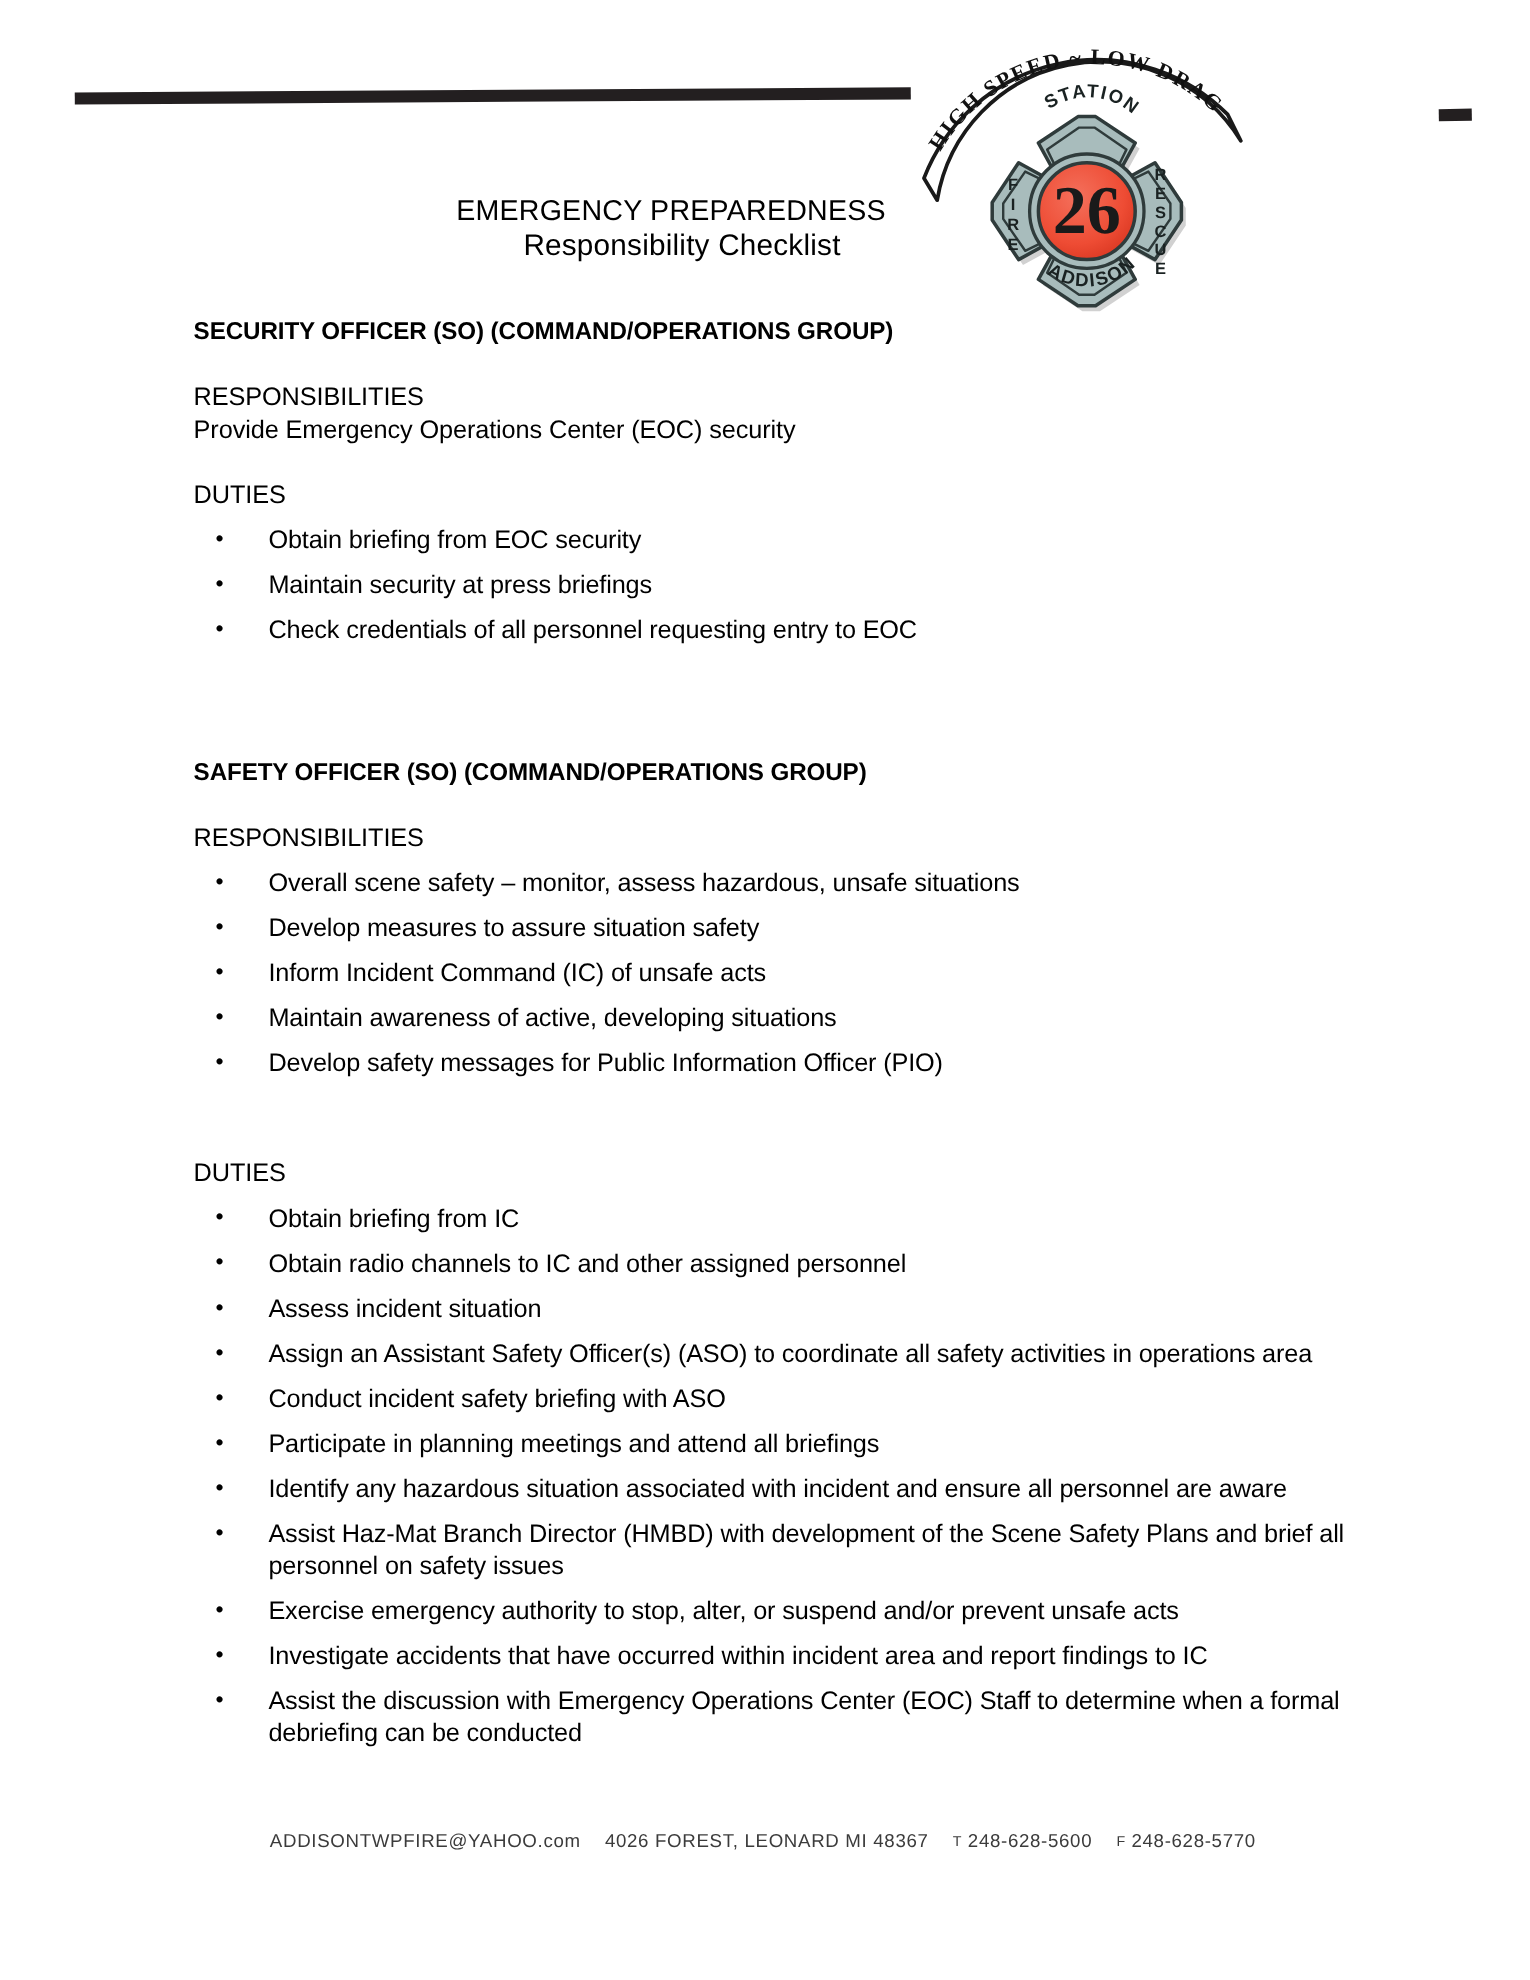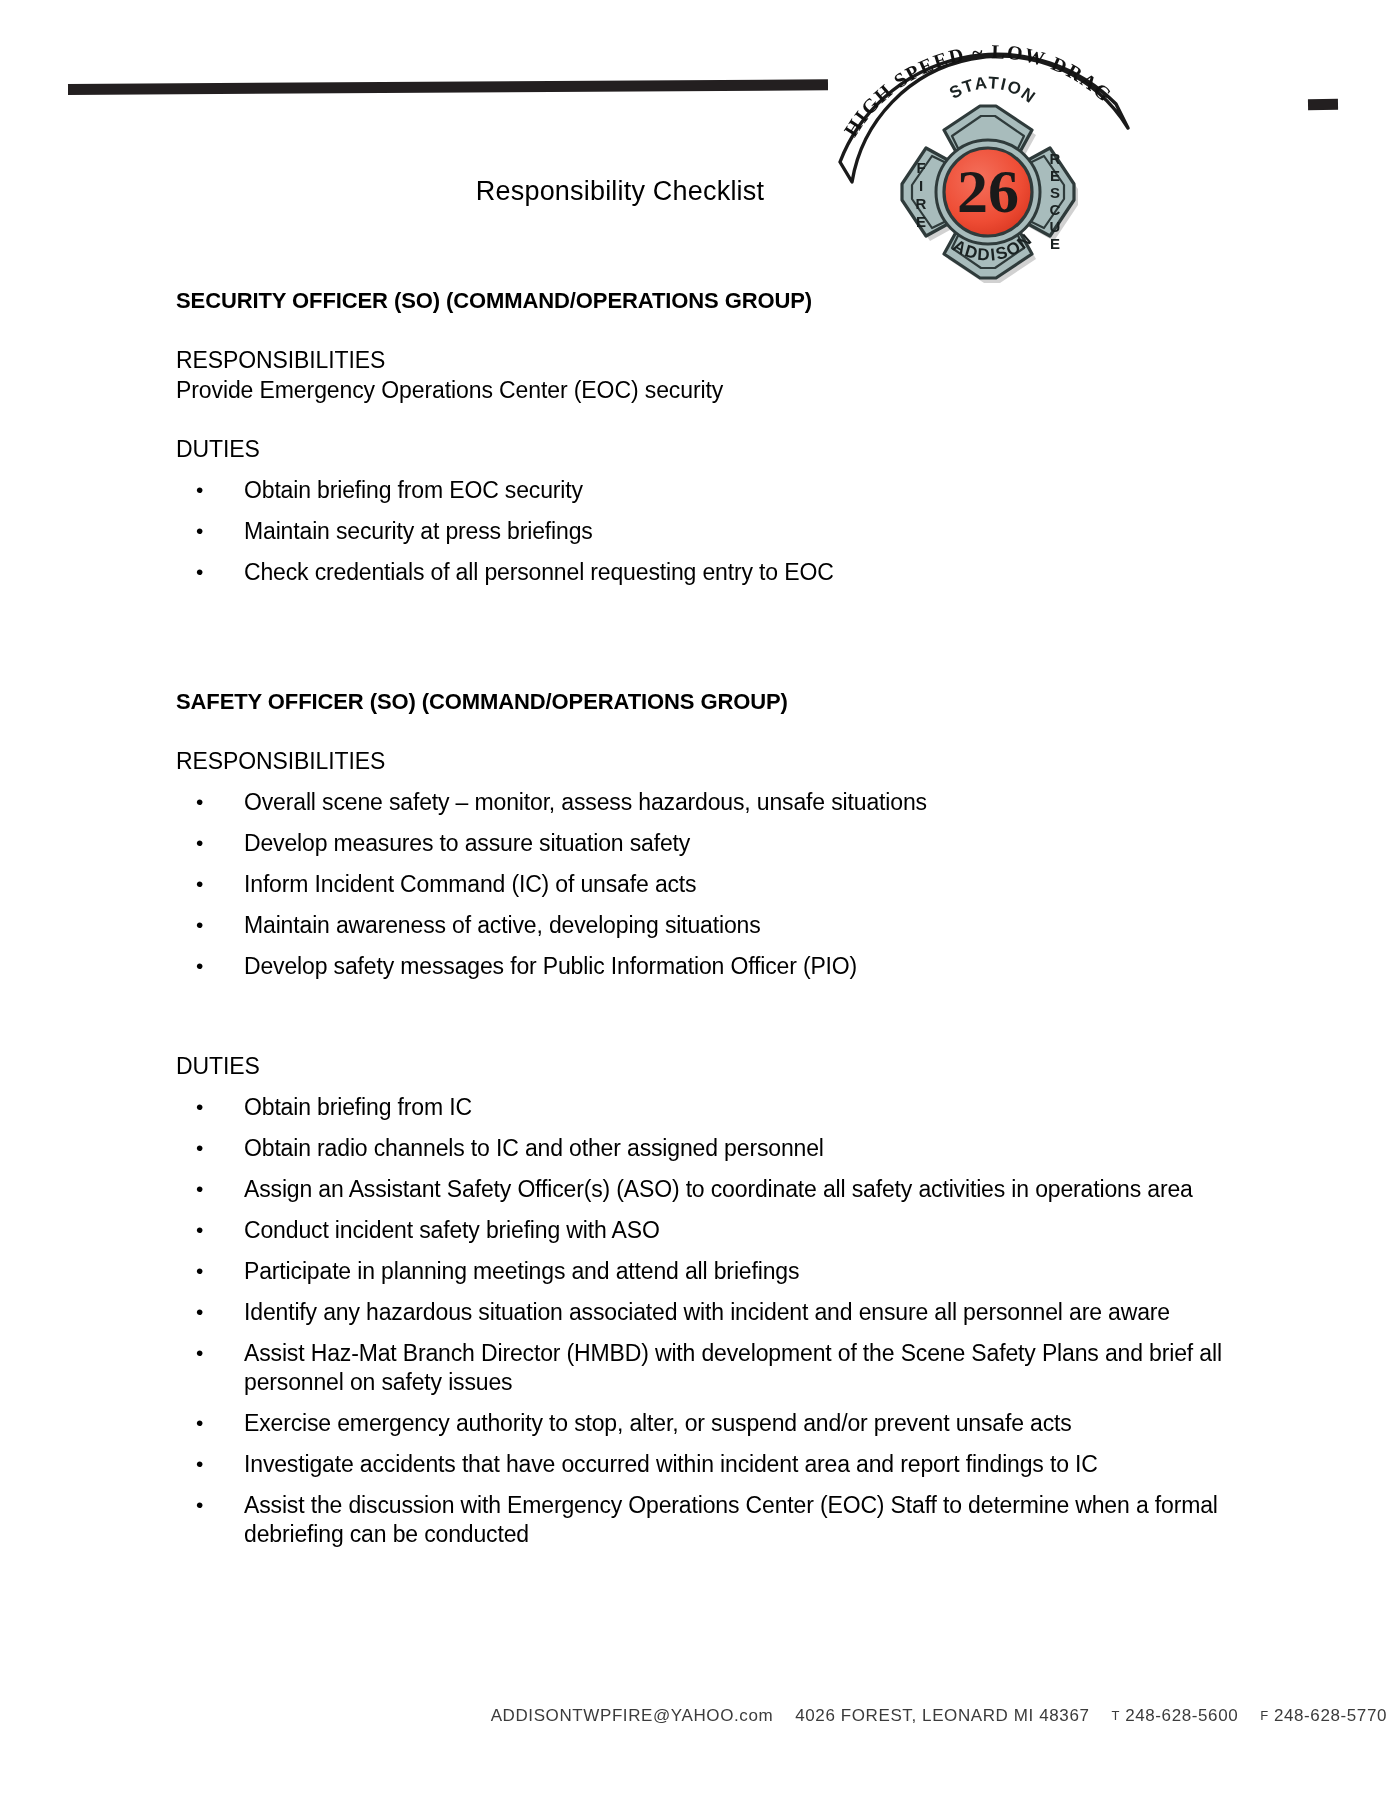--- a/index.html
+++ b/index.html
@@ -119,23 +119,23 @@
     line-height: 29px;
   }
   .gap-sm { height: 29px; }
   .gap-md { height: 58px; }
   .gap-lg { height: 88px; }
 
   
   .footer {
     position: absolute;
     left: 0;
-    top: 1706px;
+    top: 1664px;
     width: 1387px;
-    text-align: right;
+    text-align: center;
     font-size: 17px;
     color: #3b3b3b;
     letter-spacing: 0.6px;
     white-space: pre;
   }
   .footer .sep { display: inline-block; width: 22px; }
   .footer .tag {
     font-size: 13px;
     vertical-align: 1px;
     letter-spacing: 0.4px;
@@ -207,20 +207,21 @@
         <text x="217" y="137">E</text>
         <text x="217" y="154">S</text>
         <text x="217" y="171">C</text>
         <text x="217" y="188">U</text>
         <text x="217" y="205">E</text>
       </g>
     </svg>
   </div>
 
   <div class="title-block">
+    <div class="title-line1">EMERGENCY PREPAREDNESS</div>
     <div class="title-line2">Responsibility Checklist</div>
   </div>
 
   <div class="body-area">
 
     <div>
       <p class="section-heading">SECURITY OFFICER (SO) (COMMAND/OPERATIONS GROUP)</p>
       <div class="gap-sm"></div>
       <p class="label">RESPONSIBILITIES</p>
       <p class="plain-line">Provide Emergency Operations Center (EOC) security</p>
@@ -244,20 +245,21 @@
         <li>Develop measures to assure situation safety</li>
         <li>Inform Incident Command (IC) of unsafe acts</li>
         <li>Maintain awareness of active, developing situations</li>
         <li>Develop safety messages for Public Information Officer (PIO)</li>
       </ul>
       <div class="gap-md"></div>
       <p class="label">DUTIES</p>
       <ul class="bullets">
         <li>Obtain briefing from IC</li>
         <li>Obtain radio channels to IC and other assigned personnel</li>
+        <li>Assess incident situation</li>
         <li>Assign an Assistant Safety Officer(s) (ASO) to coordinate all safety activities in operations area</li>
         <li>Conduct incident safety briefing with ASO</li>
         <li>Participate in planning meetings and attend all briefings</li>
         <li>Identify any hazardous situation associated with incident and ensure all personnel are aware</li>
         <li>Assist Haz-Mat Branch Director (HMBD) with development of the Scene Safety Plans and brief all personnel on safety issues</li>
         <li>Exercise emergency authority to stop, alter, or suspend and/or prevent unsafe acts</li>
         <li>Investigate accidents that have occurred within incident area and report findings to IC</li>
         <li>Assist the discussion with Emergency Operations Center (EOC) Staff to determine when a formal debriefing can be conducted</li>
       </ul>
     </div>

